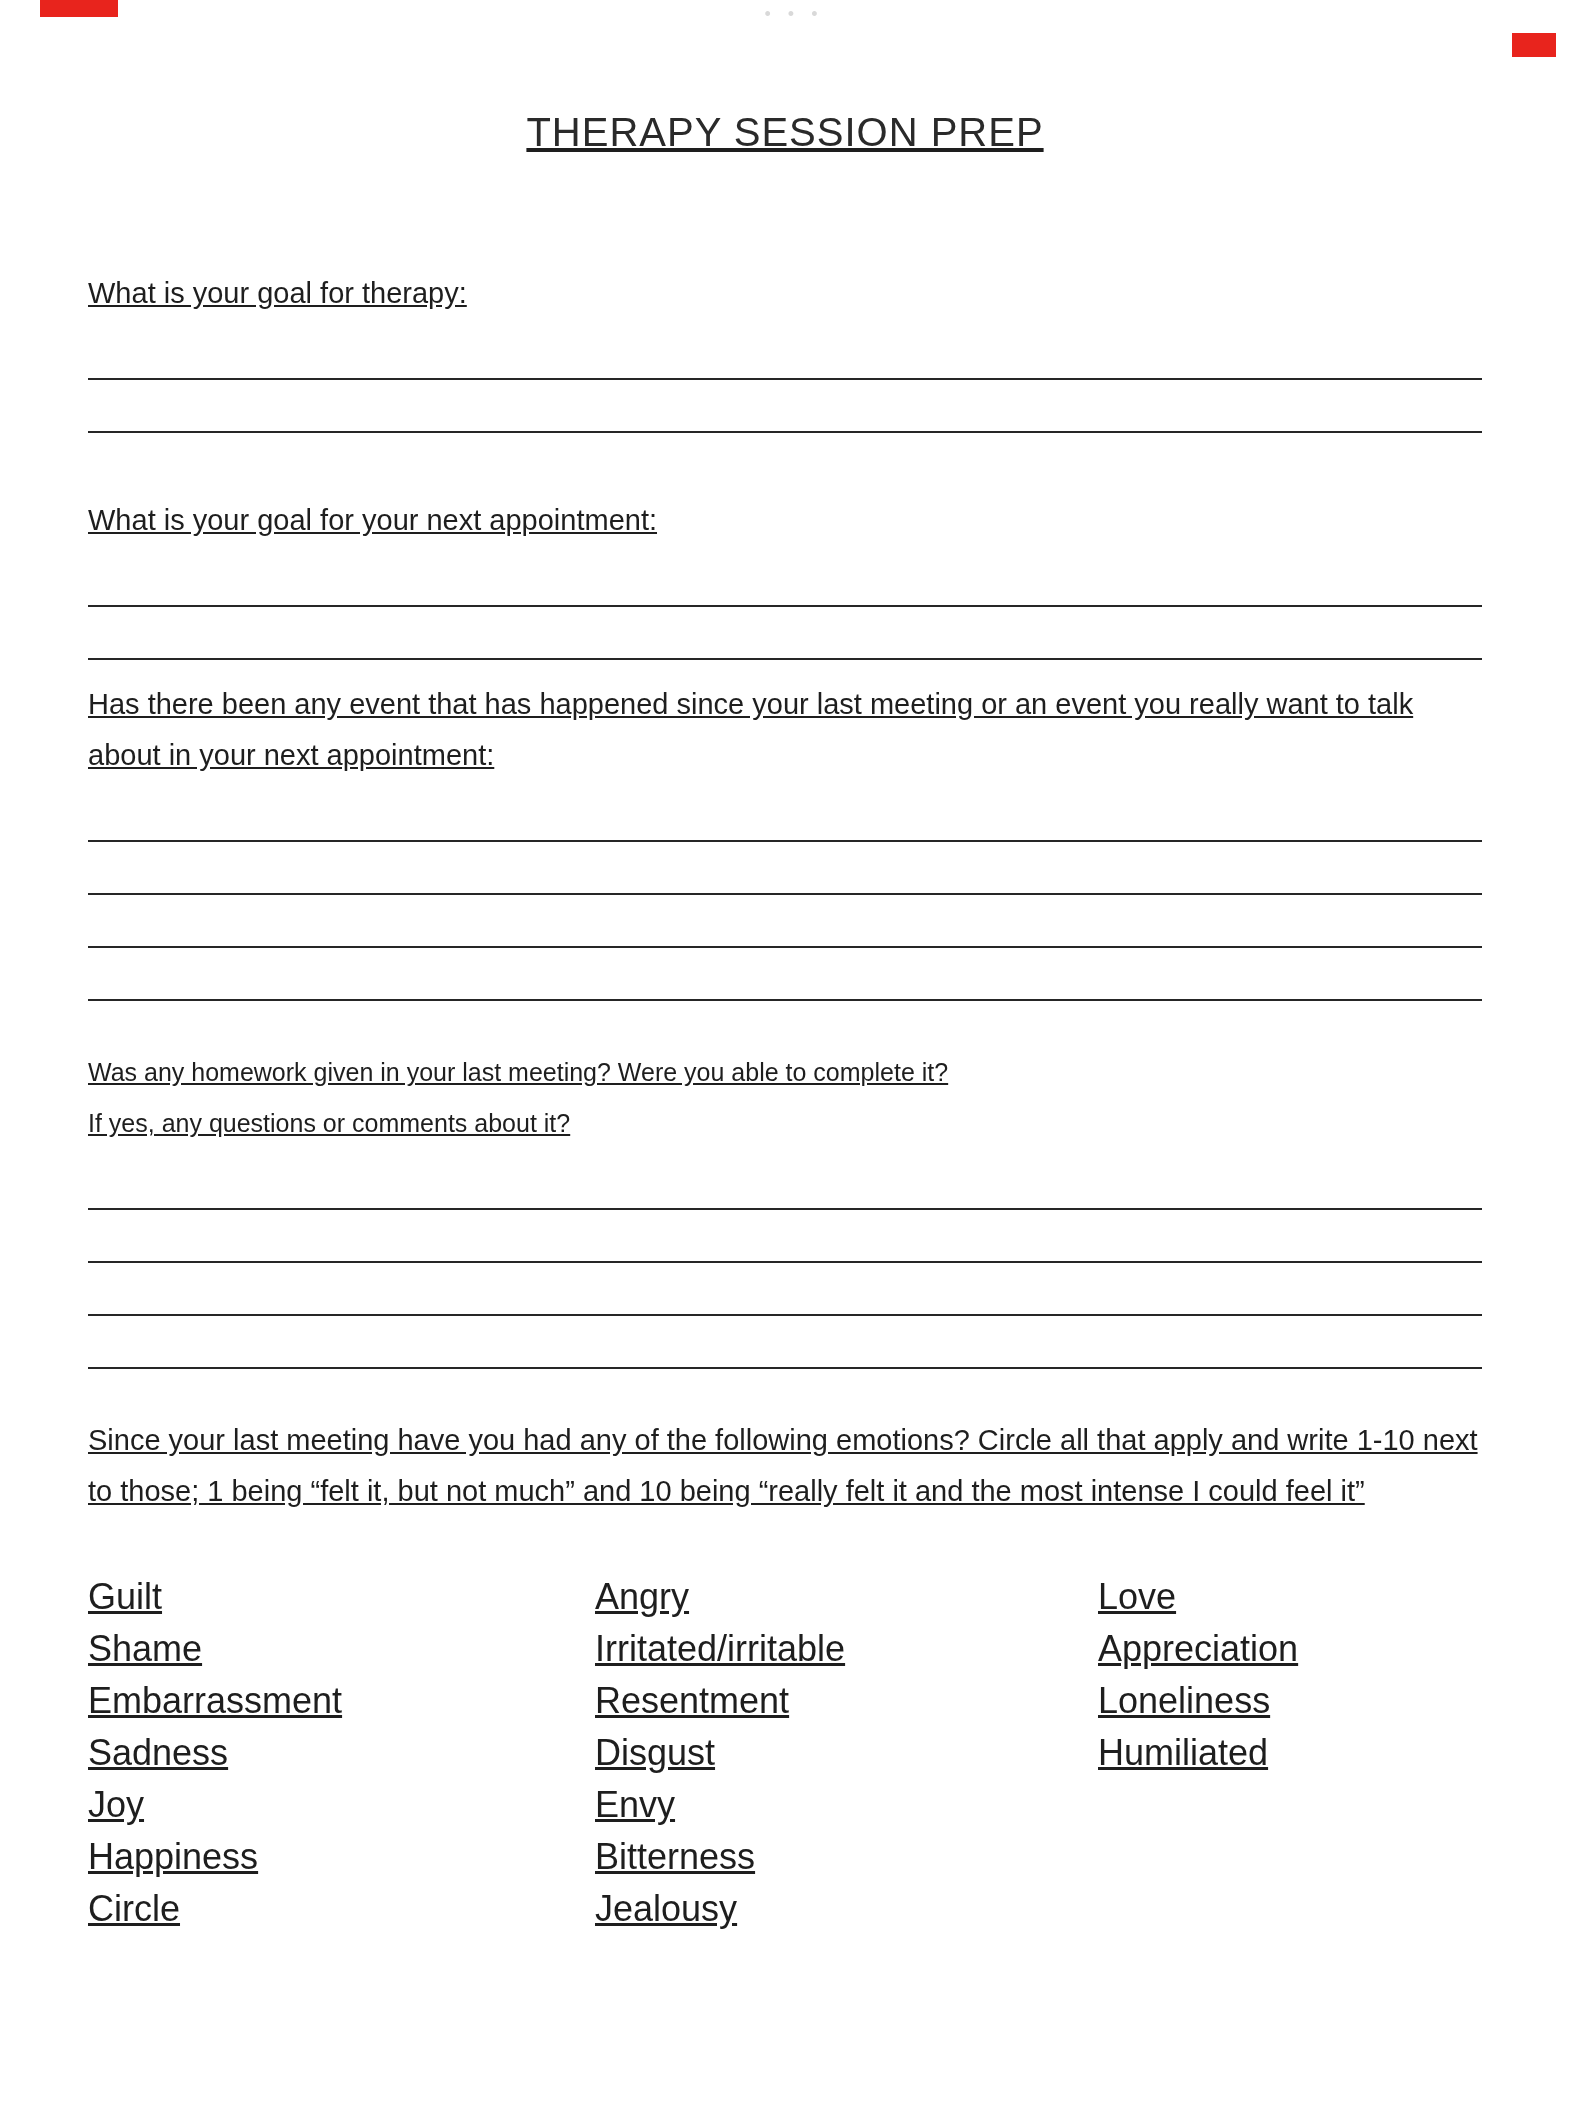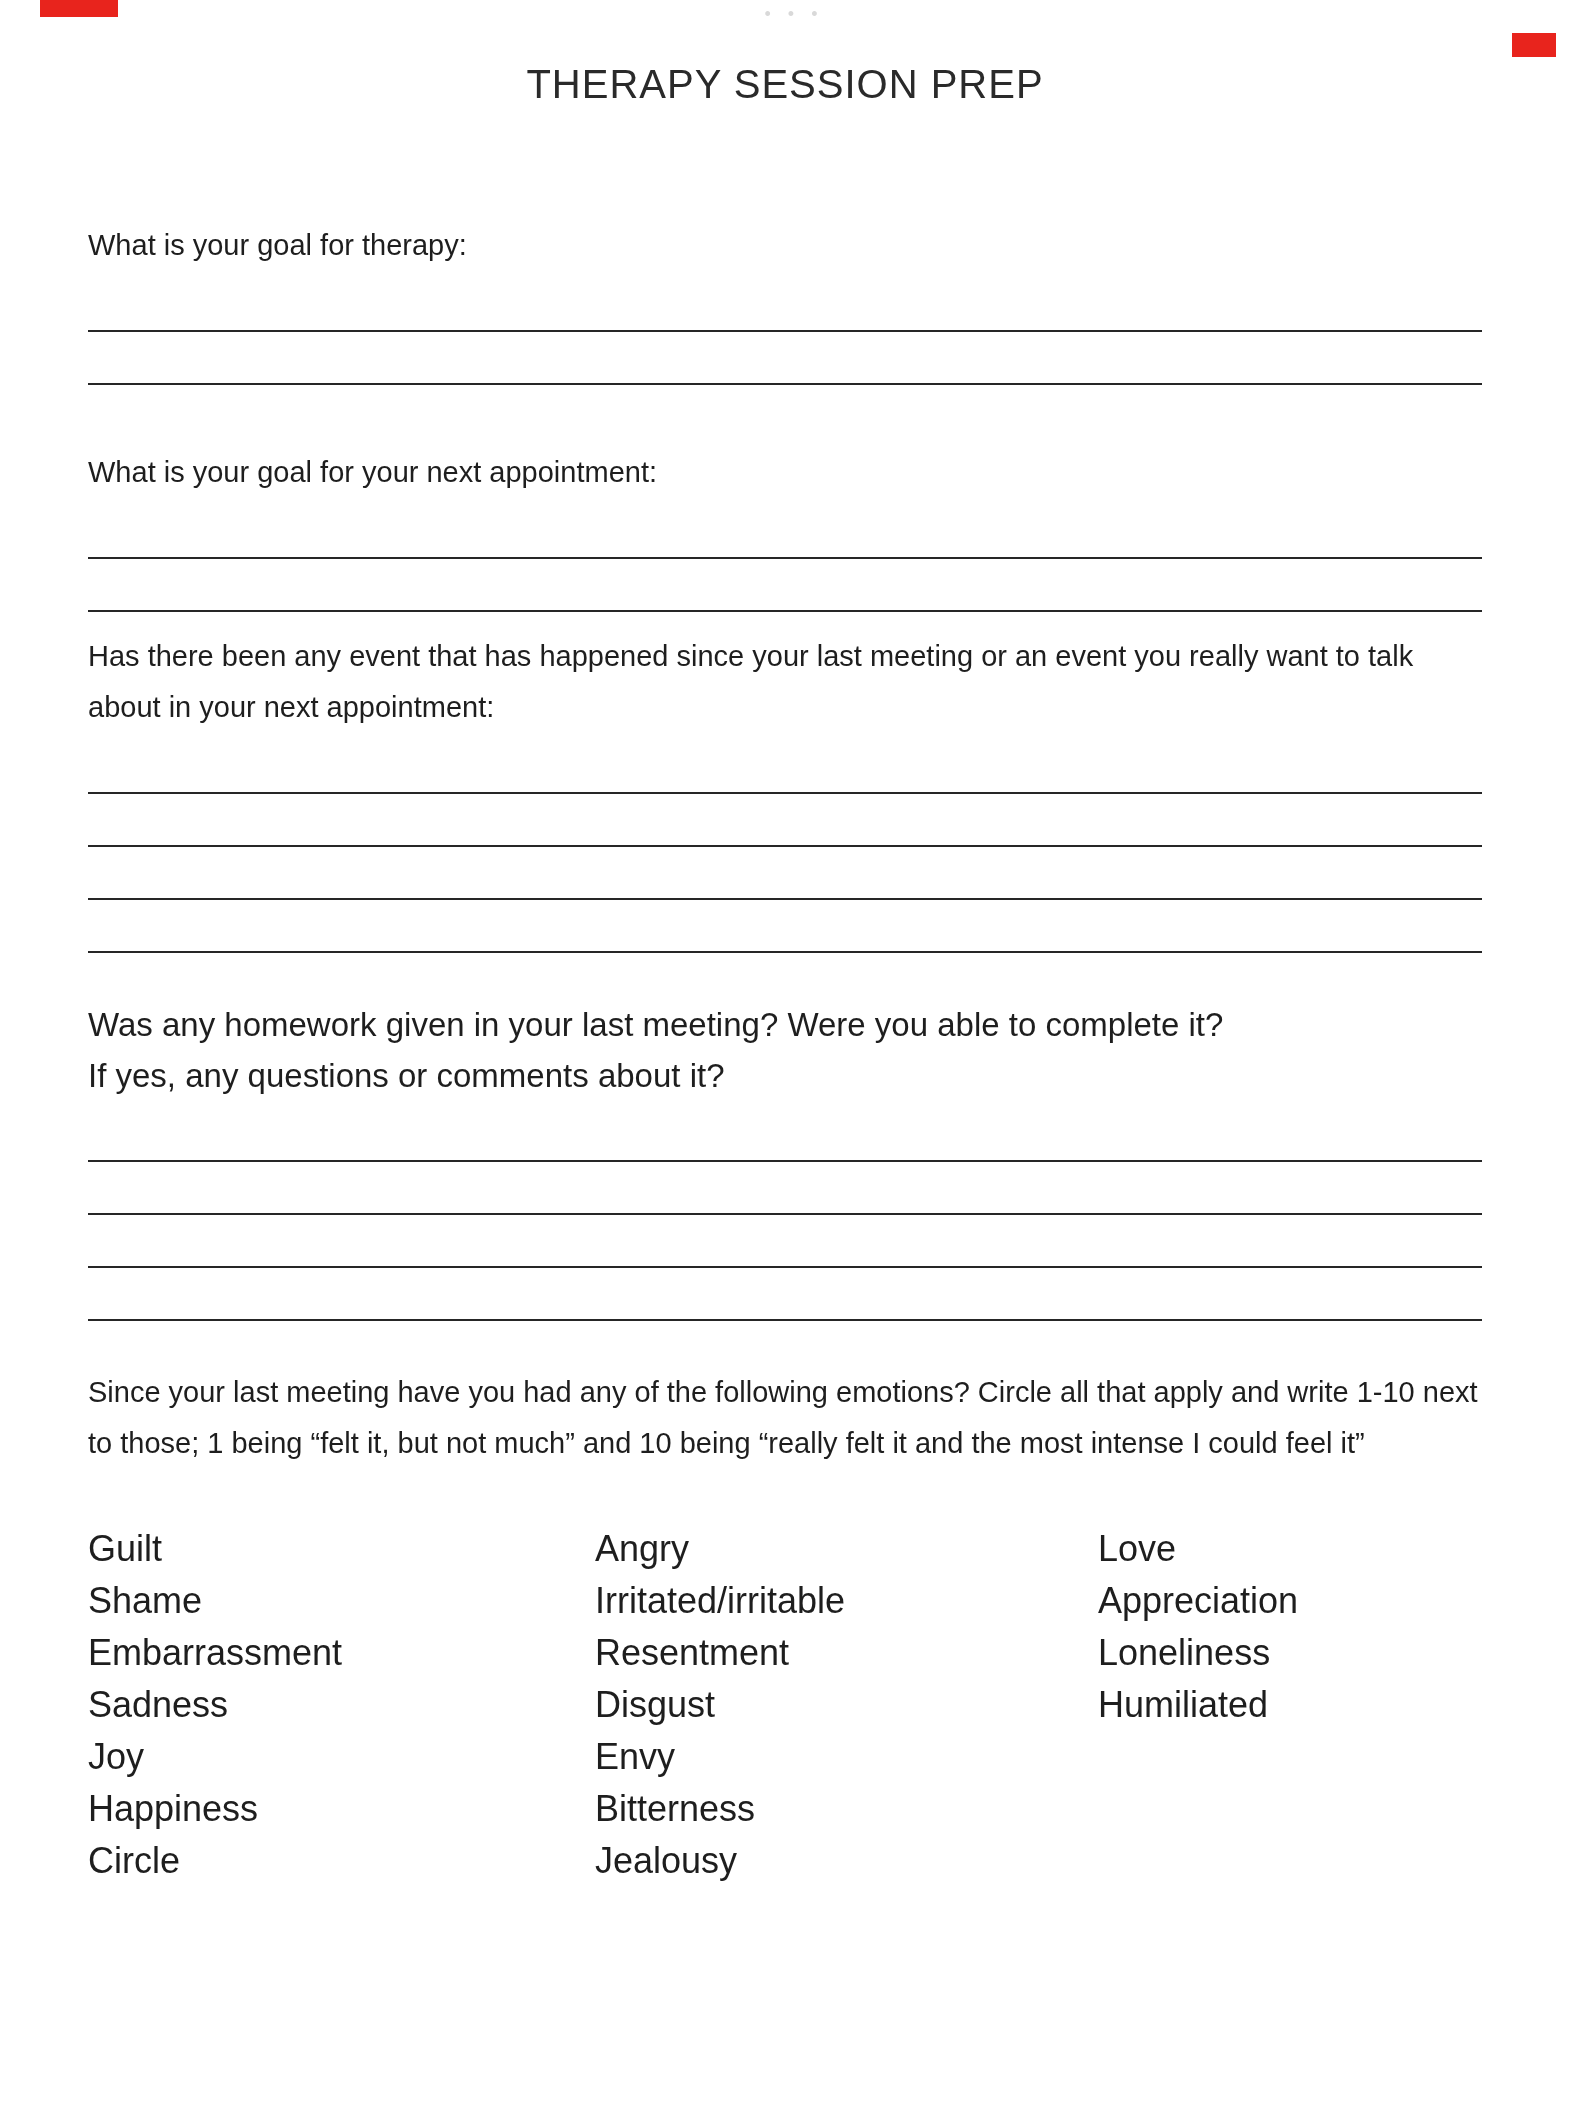--- a/index.html
+++ b/index.html
@@ -5,36 +5,36 @@
   html, body { margin: 0; padding: 0; }
   body {
     width: 1588px;
     height: 2117px;
     background: #ffffff;
     font-family: "Liberation Sans", sans-serif;
     color: #1e1e1e;
     position: relative;
     overflow: hidden;
   }
-  .doc { padding: 60px 106px 0 88px; }
+  .doc { padding: 108px 106px 0 88px; text-decoration: underline; }
 
   .title {
     text-align: center;
     font-size: 40px;
     line-height: 48px;
     letter-spacing: 1px;
     color: #2a2a2a;
   }
 
   .prompt {
     font-size: 29px;
     line-height: 51px;
     margin: 0;
   }
-  .prompt-line { font-size: 33px; line-height: 51px; }
+  .prompt-line { font-size: 25px; line-height: 51px; }
 
   .lines { margin-top: 8px; }
   .blank-line {
     height: 51px;
     border-bottom: 2px solid #262626;
   }
 
   .sec-q1 { margin-top: 112px; }
   .sec-q2 { margin-top: 62px; }
   .sec-q3 { margin-top: 19px; }

